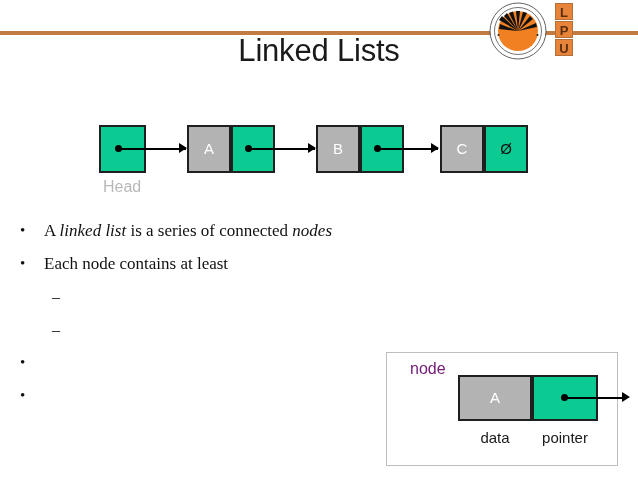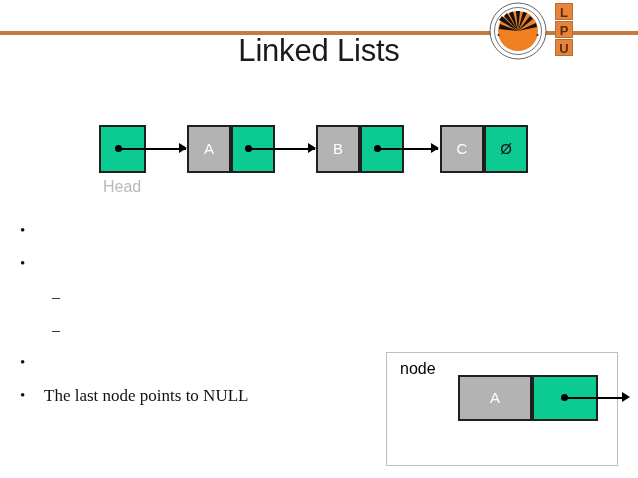--- a/index.html
+++ b/index.html
@@ -179,25 +179,25 @@
     left: 386px;
     top: 352px;
     width: 232px;
     height: 114px;
     border: 1px solid #bdbdbd;
     box-sizing: border-box;
     background: #ffffff;
   }
   .node-box-label {
     position: absolute;
-    left: 400px;
+    left: 410px;
     top: 360px;
     font-family: "Liberation Sans", sans-serif;
     font-size: 16px;
-    color: #000000;
+    color: #701a75;
   }
   .detail-cell {
     position: absolute;
     box-sizing: border-box;
     border: 2px solid #1f1f1f;
     font-family: "Liberation Sans", sans-serif;
     font-size: 15px;
     line-height: 42px;
     text-align: center;
   }
@@ -263,42 +263,45 @@
     <div class="arrow-line" style="left:378px; top:148px; width:60px;"></div>
     <div class="arrow-head" style="left:431px; top:143px;"></div>
 
     <div class="cell data" style="left:440px; top:125px; width:44px; height:48px;">C</div>
     <div class="cell ptr" style="left:484px; top:125px; width:44px; height:48px;">Ø</div>
   </div>
 
   <div class="bullets">
     <div class="bullet-row lvl1">
       <span class="marker">•</span>
+      <span>A <em>linked list</em> is a series of connected <em>nodes</em></span>
     </div>
     <div class="bullet-row lvl1">
       <span class="marker">•</span>
+      <span>Each node contains at least</span>
     </div>
     <div class="bullet-row lvl2">
       <span class="marker">–</span>
     </div>
     <div class="bullet-row lvl2">
       <span class="marker">–</span>
     </div>
     <div class="bullet-row lvl1">
       <span class="marker">•</span>
     </div>
     <div class="bullet-row lvl1">
       <span class="marker">•</span>
-      <span>The last node points to NULL</span>
     </div>
   </div>
 
   <div class="node-box"></div>
   <div class="node-box-label">node</div>
 
   <div class="detail-cell" style="left:458px; top:375px; width:74px; height:46px; background:#b3b3b3; color:#ffffff;">A</div>
   <div class="detail-cell" style="left:532px; top:375px; width:66px; height:46px; background:#0ccb92;"></div>
   <div class="dot" style="left:561px; top:394px;"></div>
   <div class="arrow-line" style="left:565px; top:397px; width:59px;"></div>
   <div class="arrow-head" style="left:622px; top:392px;"></div>
 
+  <div class="detail-caption" style="left:458px; top:429px; width:74px;">data</div>
+  <div class="detail-caption" style="left:528px; top:429px; width:74px;">pointer</div>
 
 </div>
 
 </body></html>

